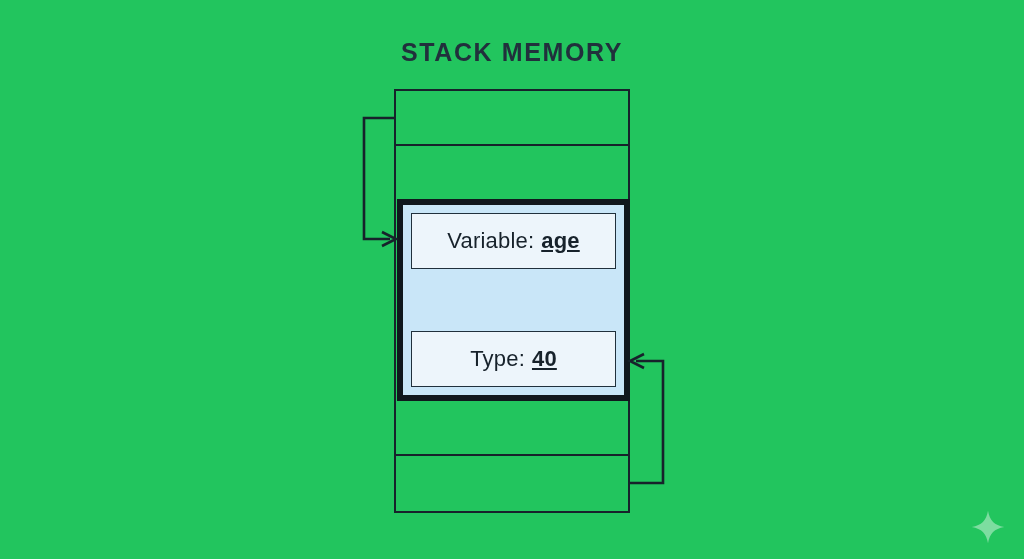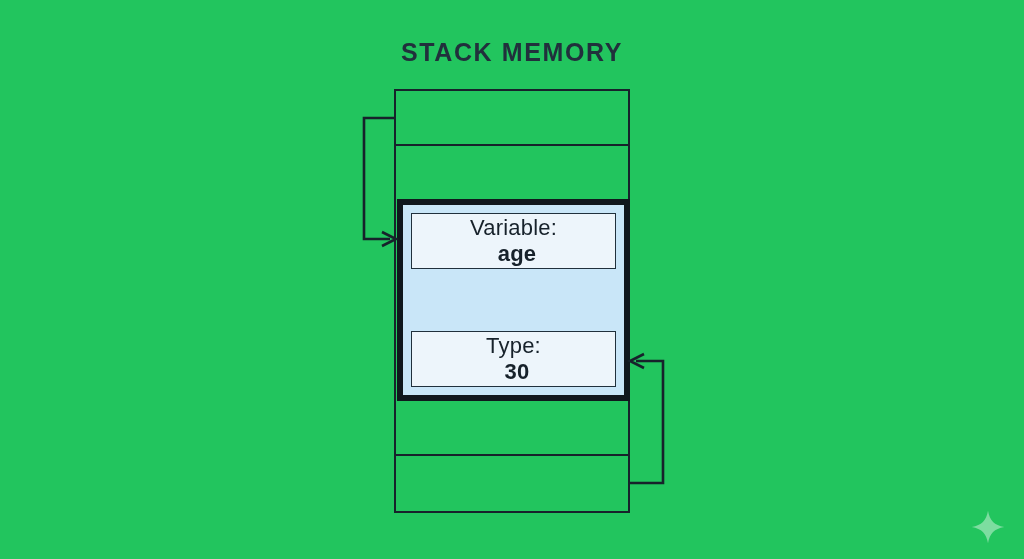--- a/index.html
+++ b/index.html
@@ -88,24 +88,23 @@
     height: 56px;
     background: #edf5fb;
     border: 1.8px solid #20303c;
     display: flex;
     align-items: center;
     justify-content: center;
     font-size: 22px;
     color: #17222b;
     letter-spacing: 0.2px;
     white-space: nowrap;
-    flex-direction: column;
   }
   .entry-row .field-label { font-weight: normal; }
-  .entry-row .field-value { font-weight: bold; margin-left: 7px; }
+  .entry-row .field-value { font-weight: bold; margin-left: 7px; text-decoration: underline; }
 
   
   #connectors {
     position: absolute;
     left: 0;
     top: 0;
     width: 1024px;
     height: 559px;
     pointer-events: none;
   }
@@ -136,21 +135,21 @@
   <div class="stack-slot" id="slot-bottom-1"></div>
   <div class="stack-slot" id="slot-bottom-2"></div>
 
   <div id="highlighted-entry">
     <div class="entry-row">
       <span class="field-label">Variable:</span>
       <span class="field-value">age</span>
     </div>
     <div class="entry-row">
       <span class="field-label">Type:</span>
-      <span class="field-value">30</span>
+      <span class="field-value">40</span>
     </div>
   </div>
 
   <svg id="connectors" viewBox="0 0 1024 559">
 
     <path d="M 394 118 L 364 118 L 364 239 L 390 239" fill="none" stroke="#17222b" stroke-width="2.6"></path>
     <path d="M 382 232 L 396 239 L 382 246" fill="none" stroke="#17222b" stroke-width="2.6" stroke-linejoin="miter" stroke-linecap="butt"></path>
 
     <path d="M 630 483 L 663 483 L 663 361 L 636 361" fill="none" stroke="#17222b" stroke-width="2.6"></path>
     <path d="M 644 354 L 630 361 L 644 368" fill="none" stroke="#17222b" stroke-width="2.6" stroke-linejoin="miter" stroke-linecap="butt"></path>

